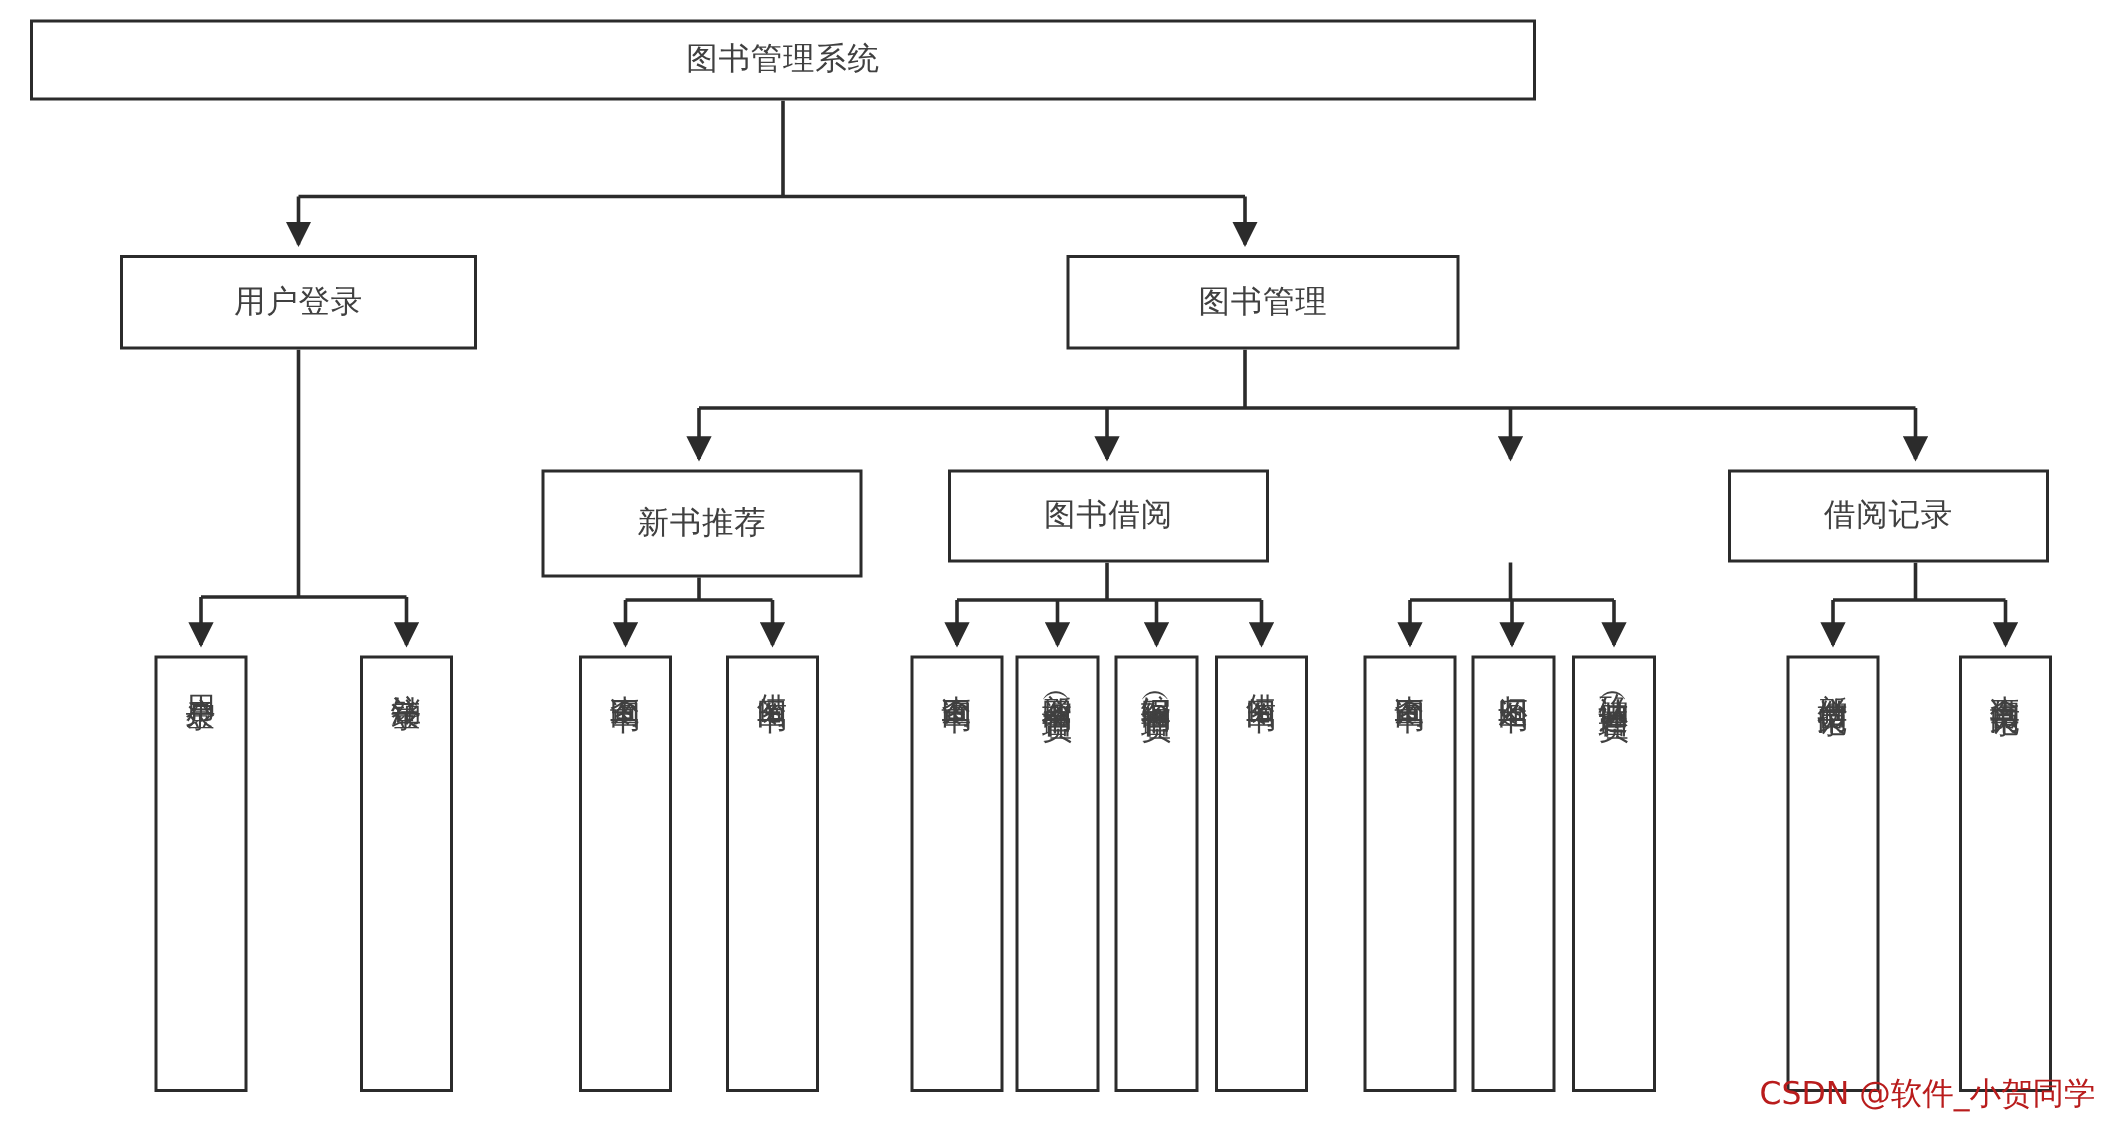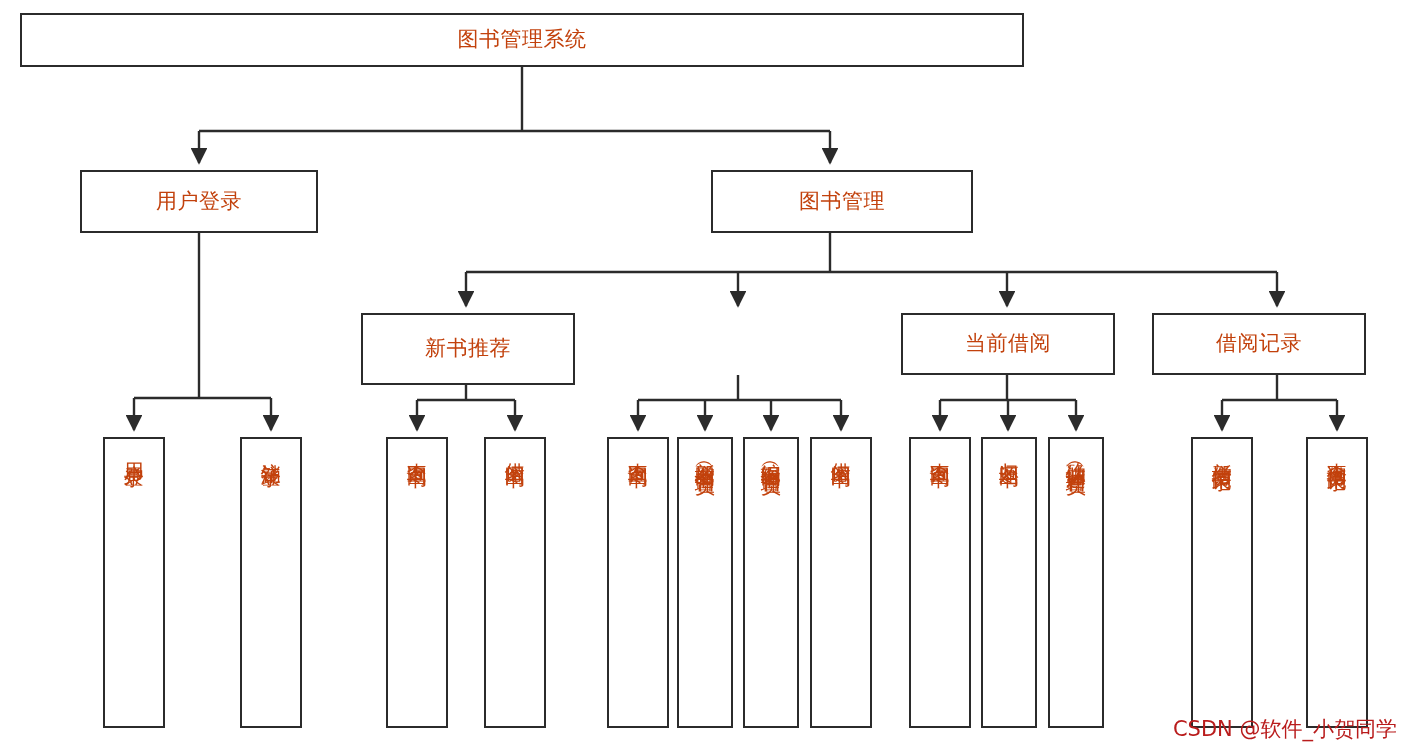--- a/index.html
+++ b/index.html
@@ -28,21 +28,21 @@
     position: absolute;
     box-sizing: border-box;
     background: #ffffff;
     border: 2px solid #2b2b2b;
     display: flex;
     align-items: center;
     justify-content: center;
     z-index: 3;
   }
   .node-label {
-    color: #c2410c;
+    color: #404040;
     font-size: 21px;
     line-height: 1.22;
     letter-spacing: 0.5px;
     white-space: nowrap;
   }
   .node.vertical {
     align-items: flex-start;
     padding-top: 8px;
   }
   .node.vertical .node-label {
@@ -125,22 +125,22 @@
   <div class="node" style="left:80px; top:170px; width:238px; height:63px;">
     <span class="node-label">用户登录</span>
   </div>
   <div class="node" style="left:711px; top:170px; width:262px; height:63px;">
     <span class="node-label">图书管理</span>
   </div>
 
   <div class="node" style="left:361px; top:313px; width:214px; height:72px;">
     <span class="node-label">新书推荐</span>
   </div>
-  <div class="node" style="left:901px; top:313px; width:214px; height:62px;">
-    <span class="node-label">当前借阅</span>
+  <div class="node" style="left:632px; top:313px; width:214px; height:62px;">
+    <span class="node-label">图书借阅</span>
   </div>
   <div class="node" style="left:1152px; top:313px; width:214px; height:62px;">
     <span class="node-label">借阅记录</span>
   </div>
 
   <div class="node vertical" style="left:103px; top:437px; width:62px; height:291px;">
     <span class="node-label">用户登录</span>
   </div>
   <div class="node vertical" style="left:240px; top:437px; width:62px; height:291px;">
     <span class="node-label">注销登录</span>

